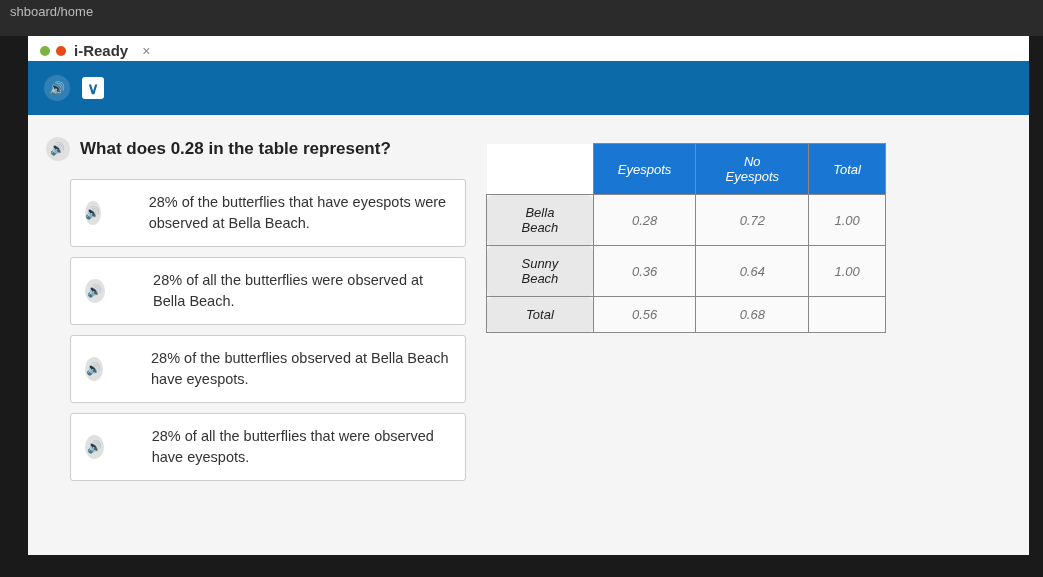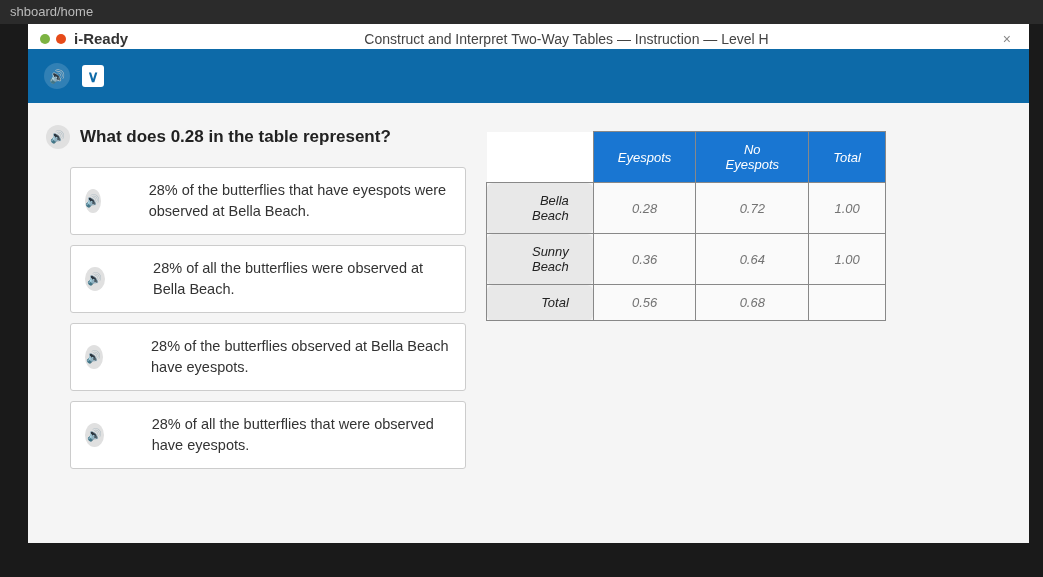--- a/index.html
+++ b/index.html
@@ -1,17 +1,17 @@
 <!DOCTYPE html>
 <html><head>
 <meta charset="utf-8">
 <style>
   * { box-sizing: border-box; margin: 0; padding: 0; }
   body { font-family: Arial, Helvetica, sans-serif; background: #1a1a1a; width: 1043px; height: 577px; overflow: hidden; }
-  .browser-bar { background: #2b2b2b; color: #bbb; padding: 4px 10px; font-size: 13px; height: 24px; }
+  .browser-bar { background: #2b2b2b; color: #bbb; padding: 4px 10px; font-size: 13px; height: 36px; }
   .app-window { background: #fff; margin: 0 14px 0 28px; position: relative; }
   .tab-header { display: flex; align-items: center; padding: 6px 12px 2px 12px; background: #fff; }
   .logo { display: flex; align-items: center; gap: 6px; margin-right: 8px; }
   .logo-dot { width: 10px; height: 10px; border-radius: 50%; display: inline-block; }
   .logo-dot.g { background: #7cb342; }
   .logo-dot.o { background: #e64a19; }
   .logo-text { font-weight: bold; color: #333; font-size: 15px; margin-left: 2px; }
   .lesson-title { flex: 1; text-align: center; color: #444; font-size: 14px; }
   .close-x { color: #888; font-size: 14px; padding: 0 6px; cursor: pointer; }
   .blue-banner { background: #0d6aa8; color: #fff; padding: 14px 16px; display: flex; align-items: center; gap: 12px; }
@@ -22,40 +22,39 @@
   .left-col { flex: 0 0 420px; }
   .question-row { display: flex; align-items: center; gap: 10px; margin-bottom: 18px; }
   .small-speaker { width: 24px; height: 24px; border-radius: 50%; background: #e0e0e0; color: #0d6aa8; display: flex; align-items: center; justify-content: center; font-size: 12px; cursor: pointer; }
   .question-text { font-weight: bold; font-size: 17px; color: #222; }
   .answer { background: #fff; border: 1px solid #ccc; border-radius: 3px; margin: 10px 0 10px 24px; padding: 12px 14px; display: flex; align-items: center; gap: 12px; cursor: pointer; }
   .answer-text { font-size: 14.5px; color: #333; line-height: 1.45; margin-left: 36px; }
   .right-col { flex: 1; padding-top: 6px; }
   table.data { border-collapse: collapse; width: 100%; max-width: 400px; }
   table.data th, table.data td { border: 1px solid #888; padding: 10px 24px; text-align: center; font-size: 13px; font-style: italic; }
   table.data th { background: #1976d2; color: #fff; font-weight: normal; }
-  table.data .rowhead { background: #e8e8e8; color: #222; font-weight: normal; text-align: right; border-radius: 6px; }
+  table.data .rowhead { background: #e8e8e8; color: #222; font-weight: normal; text-align: center; border-radius: 6px; }
   table.data td { background: #fafafa; color: #737373; }
   .corner { background: #fff !important; border-top: none !important; border-left: none !important; }
 </style>
 </head>
 <body>
 
 <div class="browser-bar">
   <span>shboard/home</span>
 </div>
 
 <div class="app-window">
 
   <div class="tab-header">
     <div class="logo">
       <span class="logo-dot g"></span>
       <span class="logo-dot o"></span>
       <span class="logo-text">i-Ready</span>
     </div>
-    <div class="lesson-title">Construct and Interpret Two-Way Tables — Instruction — Level H</div>
     <div class="close-x">×</div>
   </div>
 
   <div class="blue-banner">
     <div class="speaker-btn">🔊</div>
     <div class="chevron">∨</div>
   </div>
 
   <div class="content">
     <div class="left-col">

